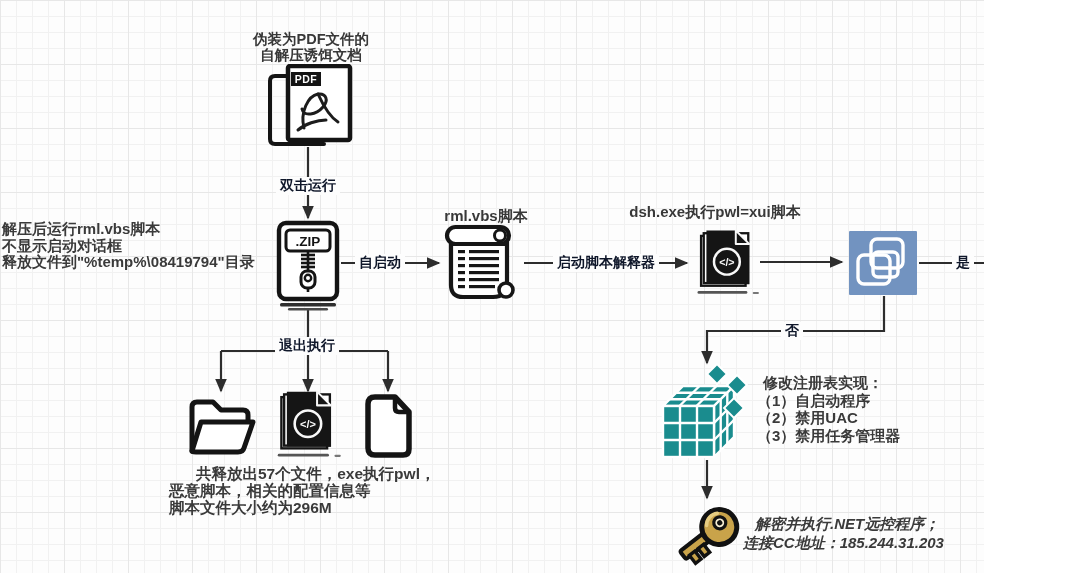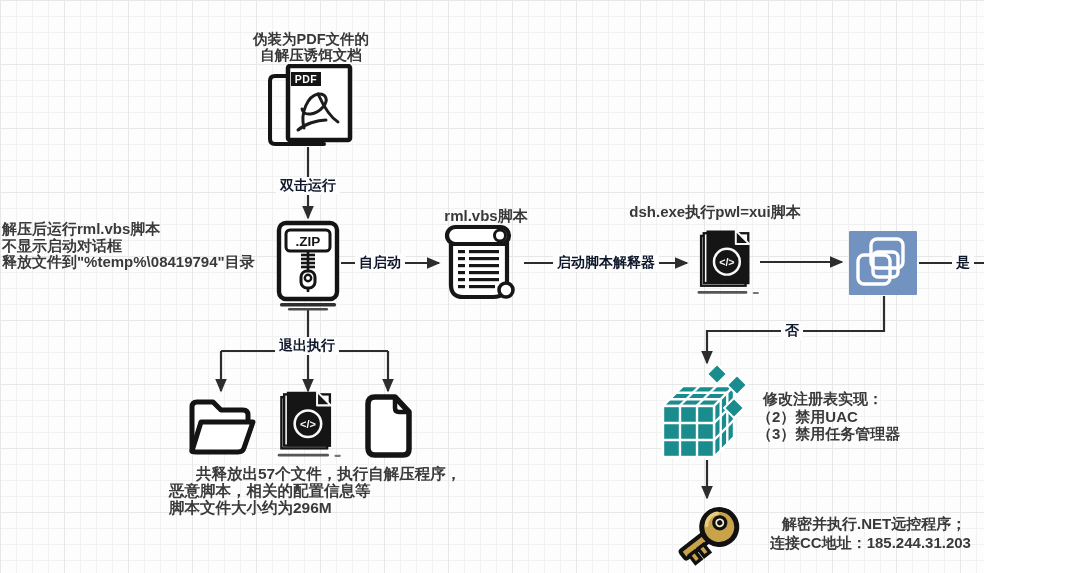--- a/index.html
+++ b/index.html
@@ -21,23 +21,23 @@
     position:absolute; z-index:3; transform:translate(-50%,-50%);
     background:#fdfdfd; padding:0 4px; font-size:14px; white-space:nowrap;
     color:#0f172a;
   }
   .node-lbl {
     position:absolute; z-index:2; transform:translate(-50%,-50%);
     font-size:15px; white-space:nowrap; color:#383838;
   }
   .note { position:absolute; z-index:2; font-size:15px; line-height:17px; white-space:nowrap; color:#3a3a3a; }
   #note-sfx      { left:2px;   top:221px; font-size:15px; line-height:16.5px; }
-  #note-registry { left:757px; top:374px; line-height:17.5px;margin-top:16px; }
+  #note-registry { left:757px; top:374px; line-height:17.5px; }
   #note-registry .t { padding-left:6px; }
-  #note-key      { left:770px; top:514px; line-height:19px; }
+  #note-key      { left:743px; top:514px; line-height:19px;font-style:italic; }
   #note-key .t   { padding-left:12px; }
   #note-dropped  { left:169px; top:465px; font-size:15.5px; line-height:17px; }
   #note-dropped .ind { padding-left:27px; }
   #pdf-title { position:absolute; left:236px; top:31px; width:150px; text-align:center;
                font-size:14.5px; line-height:16px; z-index:2; color:#383838; }
   svg text { font-family:"Liberation Sans","DejaVu Sans",sans-serif; font-weight:bold; }
 </style>
 </head>
 <body>
 
@@ -170,20 +170,21 @@
         <path d="M72.3,34.7 V85.7"></path>
     </g>
     <g fill="#1a8c8e" stroke="#fff" stroke-width="2">
       <rect x="-7" y="-7" width="14" height="14" transform="translate(62,16) rotate(45)"></rect>
       <rect x="-7" y="-7" width="14" height="14" transform="translate(82,27) rotate(45)"></rect>
       <rect x="-7" y="-7" width="14" height="14" transform="translate(79,50) rotate(45)"></rect>
     </g>
   </svg>
   <div id="note-registry" class="note">
     <div class="t">修改注册表实现：</div>
+    <div>（1）自启动程序</div>
     <div>（2）禁用UAC</div>
     <div>（3）禁用任务管理器</div>
   </div>
 
   <svg class="icon" style="left:669px;top:497px" width="80" height="76" viewBox="0 0 80 76">
     <g transform="rotate(-38 40 38)">
       <rect x="7" y="33" width="35" height="10" rx="2" fill="#c9a34a" stroke="#111" stroke-width="4"></rect>
       <rect x="12" y="42" width="7" height="10" fill="#c9a34a" stroke="#111" stroke-width="3.4"></rect>
       <rect x="23" y="42" width="7" height="10" fill="#c9a34a" stroke="#111" stroke-width="3.4"></rect>
       <circle cx="53" cy="38" r="17.5" fill="#c9a34a" stroke="#111" stroke-width="5"></circle>
@@ -210,21 +211,21 @@
     <text x="39" y="44" text-anchor="middle" font-size="12" fill="#f8f8f8">&lt;/&gt;</text>
     <rect x="6" y="72" width="56" height="3" rx="1.5" fill="#555"></rect>
     <rect x="68" y="73" width="7" height="2.4" rx="1.2" fill="#777"></rect>
   </svg>
   <svg class="icon" style="left:362px;top:392px" width="52" height="68" viewBox="0 0 52 68">
     <path d="M13,5 H33 L47,20 V57 Q47,63 41,63 H13 Q6,63 6,56 V12 Q6,5 13,5 Z" fill="#fff" stroke="#141414" stroke-width="5.5" stroke-linejoin="round"></path>
     <path d="M33,6 V16 Q33,20 37,20 H46" fill="none" stroke="#141414" stroke-width="4.5"></path>
   </svg>
 
   <div id="note-dropped" class="note">
-    <div class="ind">共释放出57个文件，执行自解压程序，</div>
+    <div class="ind">共释放出57个文件，exe执行pwl，</div>
     <div>恶意脚本，相关的配置信息等</div>
     <div>脚本文件大小约为296M</div>
   </div>
 
   <div class="edge-lbl" style="left:308px;top:186px">双击运行</div>
   <div class="edge-lbl" style="left:380px;top:263px">自启动</div>
   <div class="edge-lbl" style="left:606px;top:263px">启动脚本解释器</div>
   <div class="edge-lbl" style="left:963px;top:263px">是</div>
   <div class="edge-lbl" style="left:792px;top:331px">否</div>
   <div class="edge-lbl" style="left:307px;top:346px">退出执行</div>

